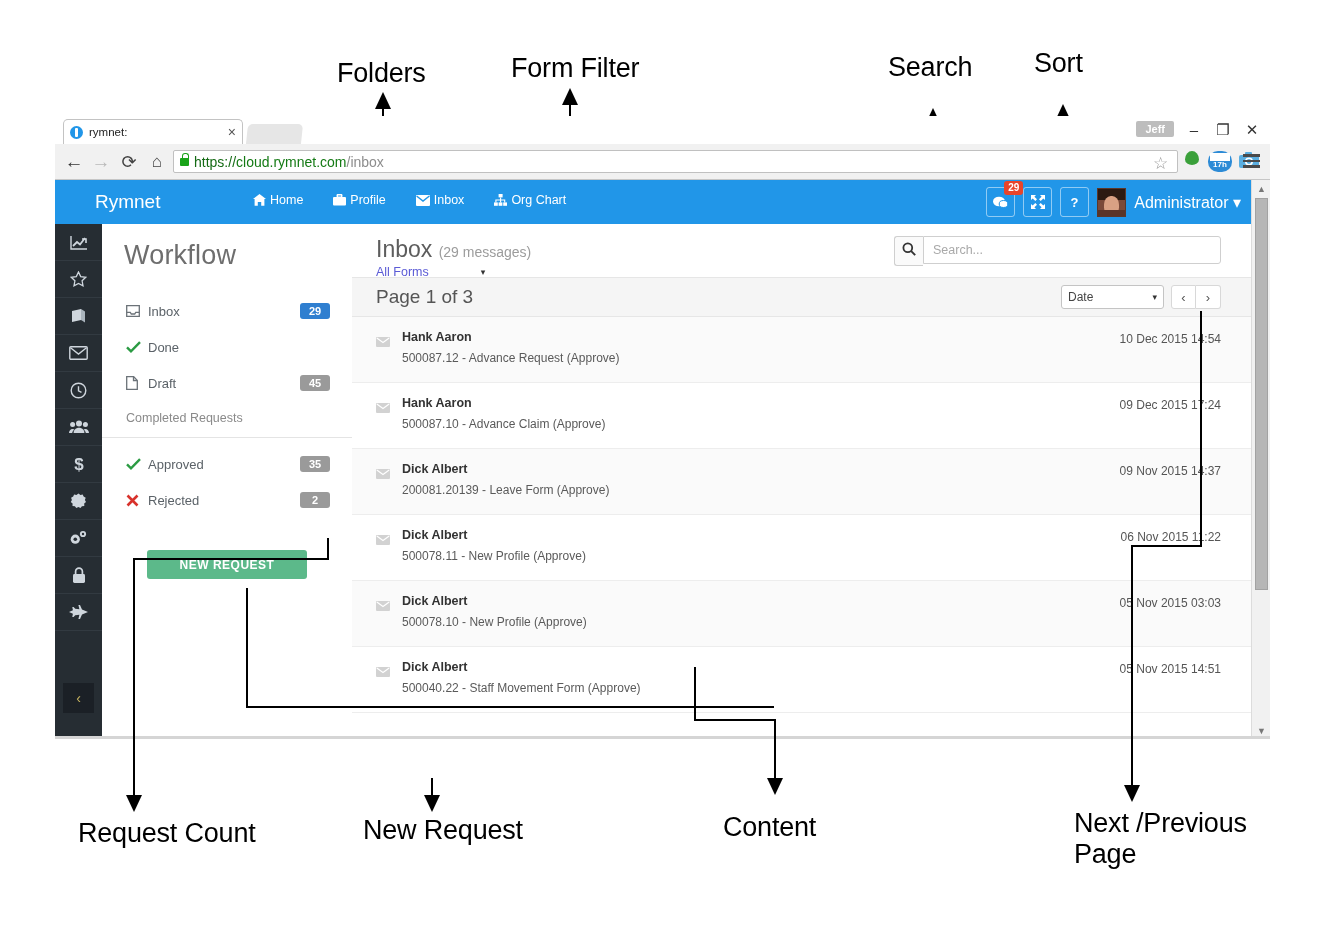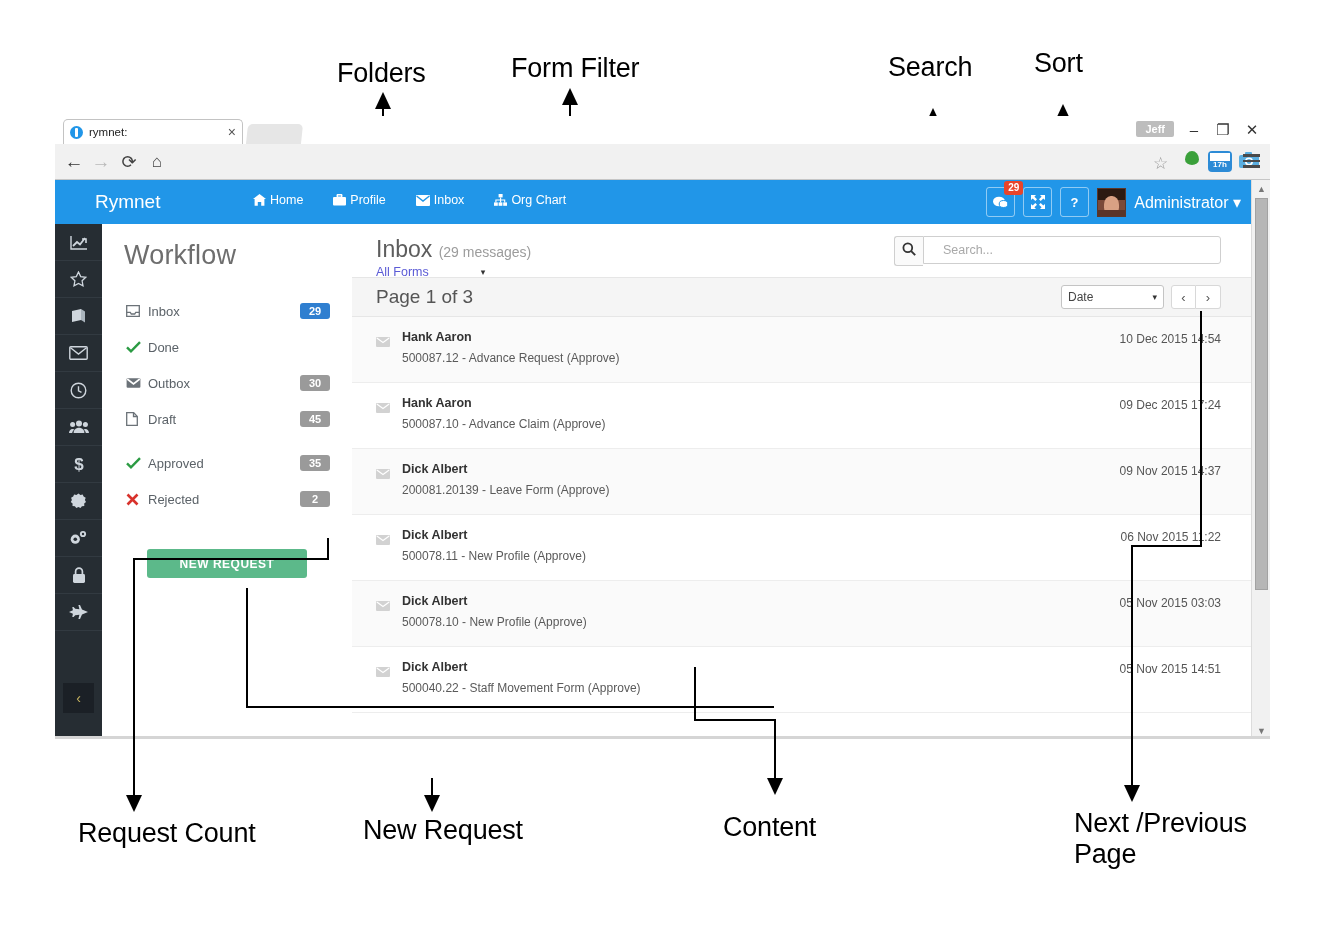--- a/index.html
+++ b/index.html
@@ -127,21 +127,21 @@
   .star-ico{
     position:absolute;left:1098px;top:9px;font-size:17px;color:#9a9a9a;
     cursor:pointer;
   }
   .ext{position:absolute;top:7px;cursor:pointer;}
   .ext.pin{left:1130px;width:14px;height:18px;}
   .ext.pin i{
     display:block;width:14px;height:14px;border-radius:50% 50% 50% 50%/60% 60% 40% 40%;
     background:#3aa03a;
   }
-  .ext.cal{left:1153px;width:24px;height:21px;background:#2d8bd6;border-radius:4px;
+  .ext.cal{left:1153px;width:24px;height:21px;background:#2d8bd6;border-radius:10px;
     color:#fff;font-size:8px;font-weight:bold;text-align:center;line-height:28px;}
   .ext.cal:before{content:"";position:absolute;left:2px;top:2px;right:2px;height:8px;background:#fff;}
   .ext.cam{left:1183px;width:22px;height:18px;color:#5aaee0;font-size:17px;line-height:18px;}
   .hamb{
     position:absolute;left:1188px;top:10px;width:17px;cursor:pointer;
   }
   .hamb span{display:block;height:2.5px;background:#4a4a4a;margin-bottom:3px;}
 
   
   #app{
@@ -254,21 +254,21 @@
     position:absolute;right:30px;top:12px;display:flex;
   }
   .searchbtn{
     width:28px;height:28px;border:1px solid #cfcfcf;background:#fafafa;
     border-right:none;border-radius:3px 0 0 3px;
     display:flex;align-items:center;justify-content:center;cursor:pointer;
     color:#444;
   }
   .searchinput{
     width:298px;height:28px;border:1px solid #cfcfcf;border-radius:0 3px 3px 0;
-    font-family:inherit;font-size:12.5px;color:#444;padding:0 19px;
+    font-family:inherit;font-size:12.5px;color:#444;padding:0 9px;
     box-sizing:border-box;background:#fff;
   }
   .searchinput::placeholder{color:#a9a9a9;}
   .pagebar{
     position:relative;height:38px;background:#f5f5f5;
     border-top:1px solid #e6e6e6;border-bottom:1px solid #e6e6e6;
     display:flex;align-items:center;padding:0 30px 0 24px;
   }
   .pagelbl{font-size:19px;color:#555;flex:1 1 auto;}
   .sortsel{
@@ -361,20 +361,24 @@
     <div class="wctl min">–</div>
     <div class="wctl max">❐</div>
     <div class="wctl close">✕</div>
   </div>
 
   <div class="toolbar">
     <div class="navbtn back">←</div>
     <div class="navbtn fwd">→</div>
     <div class="navbtn reload">⟳</div>
     <div class="navbtn home">⌂</div>
+    <div class="urlbar">
+      <span class="lock"></span>
+      <span class="url"><span>https://</span><span class="host">cloud.rymnet.com</span><span class="path">/inbox</span></span>
+    </div>
     <div class="star-ico">☆</div>
     <div class="ext pin">
         <i></i>
       </div>
     <div class="ext cal">17h</div>
     <div class="ext cam">
       <svg width="22" height="18" viewBox="0 0 22 18">
           <rect x="1" y="4" width="20" height="13" rx="2" fill="#5aaee0"></rect>
           <rect x="7" y="1" width="7" height="4" rx="1" fill="#5aaee0"></rect>
           <circle cx="11" cy="10.5" r="4" fill="#fff"></circle>
@@ -571,40 +575,31 @@
         <div class="folder">
           <span class="fi">
               <svg width="15" height="12" viewBox="0 0 15 12">
                 <path d="M1 6.3l4 4L14 1.2" fill="none" stroke="#2b9b43" stroke-width="2.4"></path>
               </svg>
             </span>
           <span class="flbl">Done</span>
         </div>
         <div class="folder">
           <span class="fi">
-              <svg width="15" height="12" viewBox="0 0 15 12">
-                <rect x="0.6" y="1.2" width="13.8" height="9.6" rx="1" fill="#6b7278"></rect>
-                <path d="M1.2 2L7.5 7 13.8 2" fill="none" stroke="#fff" stroke-width="1.6"></path>
-              </svg>
-            </span>
-          <span class="flbl">Outbox</span>
-          <span class="cnt">30</span>
-        </div>
-        <div class="folder">
-          <span class="fi">
               <svg width="12" height="14" viewBox="0 0 12 14">
                 <path d="M0.7 0.7h7L11.3 4.4v8.9H0.7z" fill="none" stroke="#6b7278" stroke-width="1.3"></path>
                 <path d="M7.5 0.9v3.6h3.6" fill="none" stroke="#6b7278" stroke-width="1.3"></path>
               </svg>
             </span>
           <span class="flbl">Draft</span>
           <span class="cnt">45</span>
         </div>
       </div>
 
+      <div class="sechead">Completed Requests</div>
 
       <div>
         <div class="folder" style="margin-top:8px;">
           <span class="fi">
               <svg width="15" height="12" viewBox="0 0 15 12">
                 <path d="M1 6.3l4 4L14 1.2" fill="none" stroke="#2b9b43" stroke-width="2.4"></path>
               </svg>
             </span>
           <span class="flbl">Approved</span>
           <span class="cnt">35</span>

